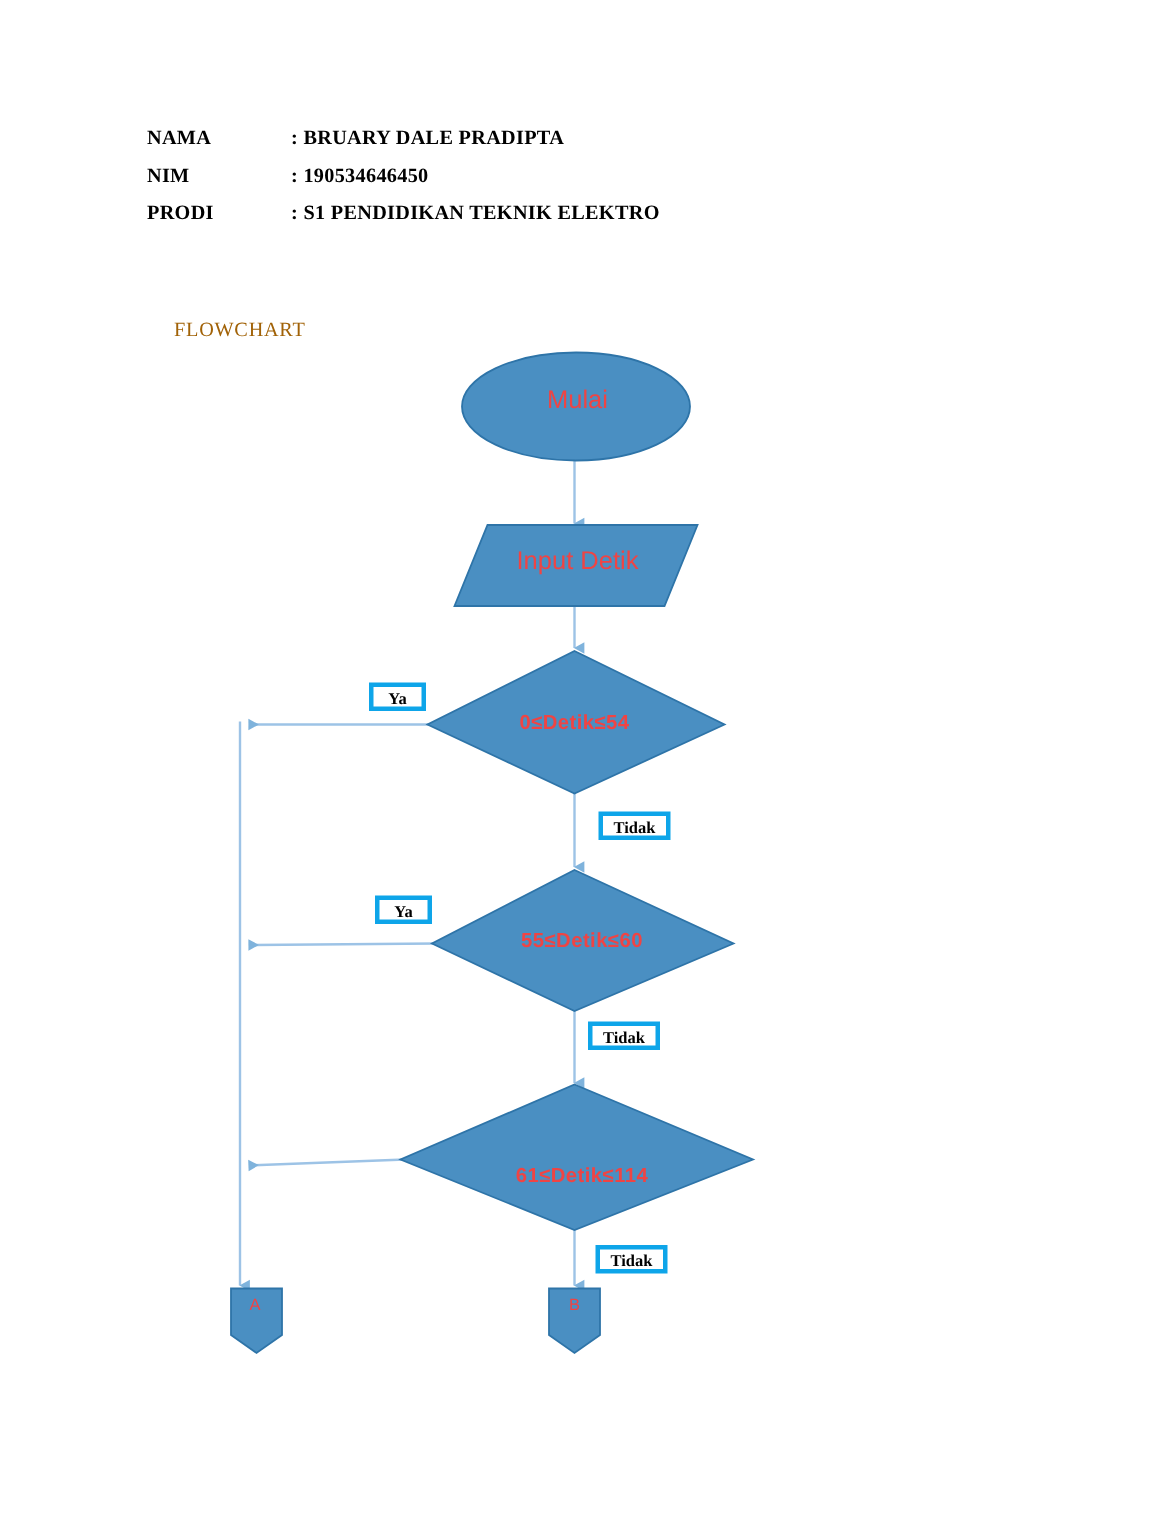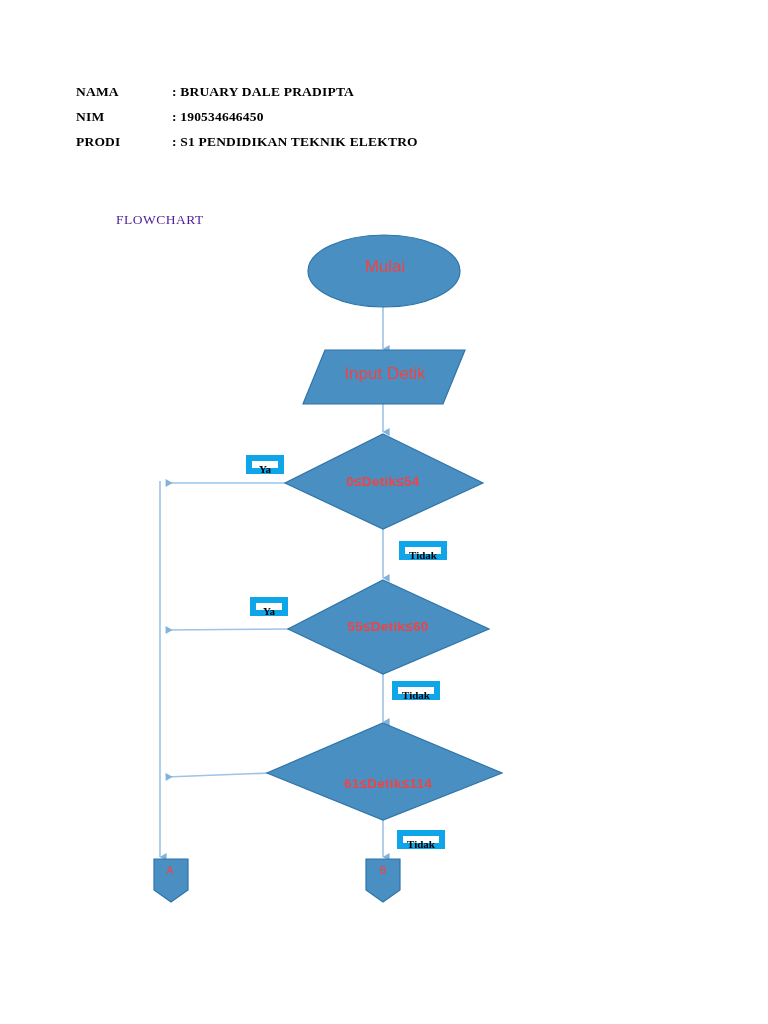--- a/index.html
+++ b/index.html
@@ -11,21 +11,21 @@
     width: 768px;
     height: 1024px;
     position: relative;
     overflow: hidden;
     font-family: "Liberation Serif", serif;
   }
 
   
   #header-block {
     position: absolute;
-    left: 76px;
+    left: 98px;
     top: 84px;
     width: 520px;
   }
   .hdr-row {
     display: flex;
     align-items: baseline;
     margin-bottom: 9px;
     font-family: "Liberation Serif", serif;
     font-weight: bold;
     font-size: 13.5px;
@@ -41,21 +41,21 @@
   }
 
   
   #flowchart-caption {
     position: absolute;
     left: 116px;
     top: 212px;
     font-family: "Liberation Serif", serif;
     font-size: 13.5px;
     font-weight: normal;
-    color: #4c1d95;
+    color: #a16207;
     letter-spacing: 0.5px;
   }
 
   
   #diagram {
     position: absolute;
     left: 0;
     top: 0;
     width: 768px;
     height: 1024px;
@@ -100,21 +100,21 @@
     font-size: 11px;
     font-weight: normal;
   }
   .txt-conn-a { left: 150px; top: 864px; width: 40px; }
   .txt-conn-b { left: 363px; top: 864px; width: 40px; }
 
   
   .edge-label {
     position: absolute;
     background: #ffffff;
-    border: 6px solid #0ea5e9;
+    border: 3px solid #0ea5e9;
     box-sizing: border-box;
     font-family: "Liberation Serif", serif;
     font-weight: bold;
     font-size: 11px;
     color: #000000;
     text-align: center;
     line-height: 17px;
     height: 19px;
     white-space: nowrap;
   }

